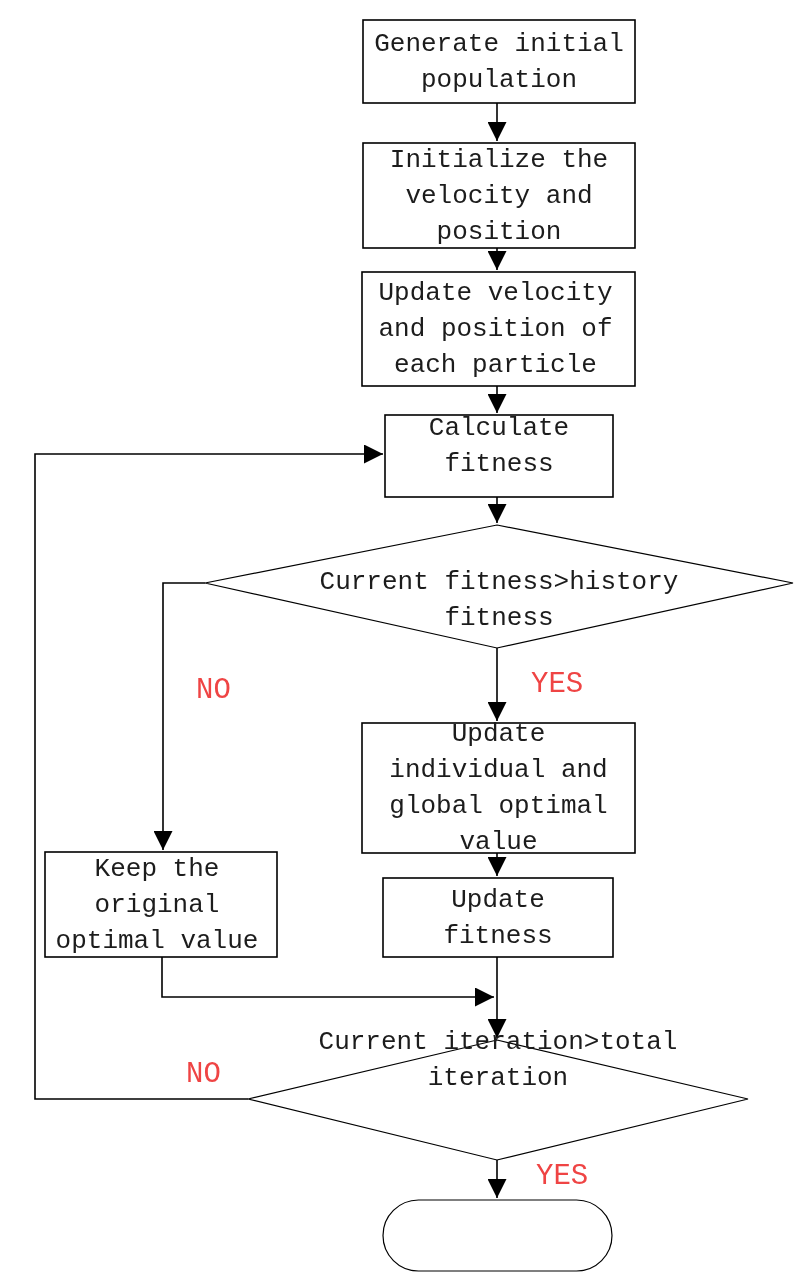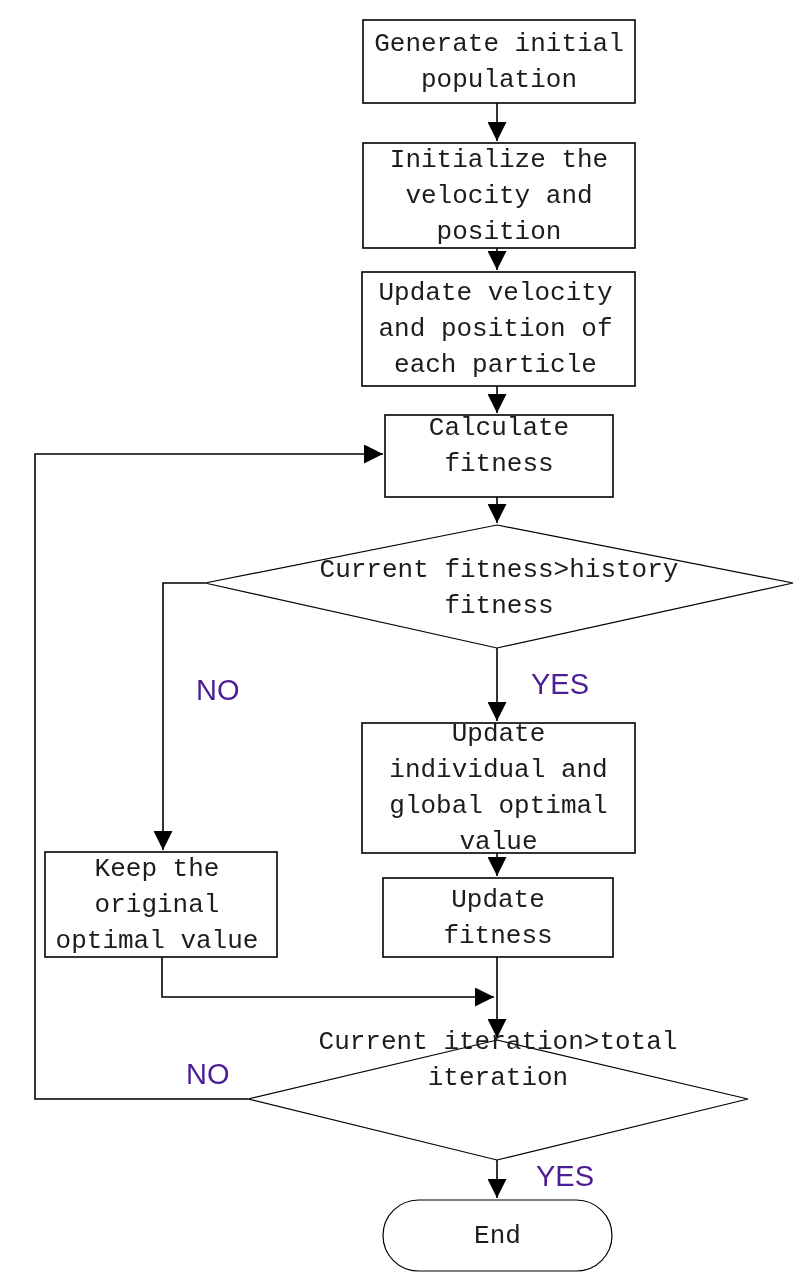--- a/index.html
+++ b/index.html
@@ -27,24 +27,24 @@
     color: #1c1c1c;
     white-space: pre-line;
     text-align: center;
     display: flex;
     align-items: center;
     justify-content: center;
     pointer-events: none;
   }
   .edge-label {
     position: absolute;
-    font-family: Liberation Sans, sans-serif;
+    font-family: Liberation Mono, monospace;
     font-size: 29px;
     line-height: 1;
-    color: #4c1d95;
+    color: #ef4444;
     pointer-events: none;
   }
   .shape {
     fill: none;
     stroke: #000000;
     stroke-width: 1.6;
   }
   .shape-thin {
     fill: none;
     stroke: #000000;
@@ -101,39 +101,38 @@
 velocity and
 position</div>
 
   <div class="node-label" style="left:372px; top:272px; width:247px; height:114px;">Update velocity
 and position of
 each particle</div>
 
   <div class="node-label" style="left:385px; top:415px; width:228px; height:62px;">Calculate
 fitness</div>
 
-  <div class="node-label" style="left:205px; top:526px; width:588px; height:123px;">Current fitness&gt;history
+  <div class="node-label" style="left:205px; top:538px; width:588px; height:123px;">Current fitness&gt;history
 fitness</div>
 
   <div class="node-label" style="left:362px; top:723px; width:273px; height:130px;">Update
 individual and
 global optimal
 value</div>
 
   <div class="node-label" style="left:45px; top:852px; width:224px; height:105px;">Keep the
 original
 optimal value</div>
 
   <div class="node-label" style="left:383px; top:878px; width:230px; height:79px;">Update
 fitness</div>
 
   <div class="node-label" style="left:248px; top:1000px; width:500px; height:120px;">Current iteration&gt;total
 iteration</div>
 
-  <div class="node-label" style="left:383px; top:1200px; width:229px; height:71px;">End</div>
 
   <div class="edge-label" style="left:531px; top:670px;">YES</div>
 
   <div class="edge-label" style="left:196px; top:676px;">NO</div>
 
   <div class="edge-label" style="left:536px; top:1162px;">YES</div>
 
   <div class="edge-label" style="left:186px; top:1060px;">NO</div>
 
 </div>

